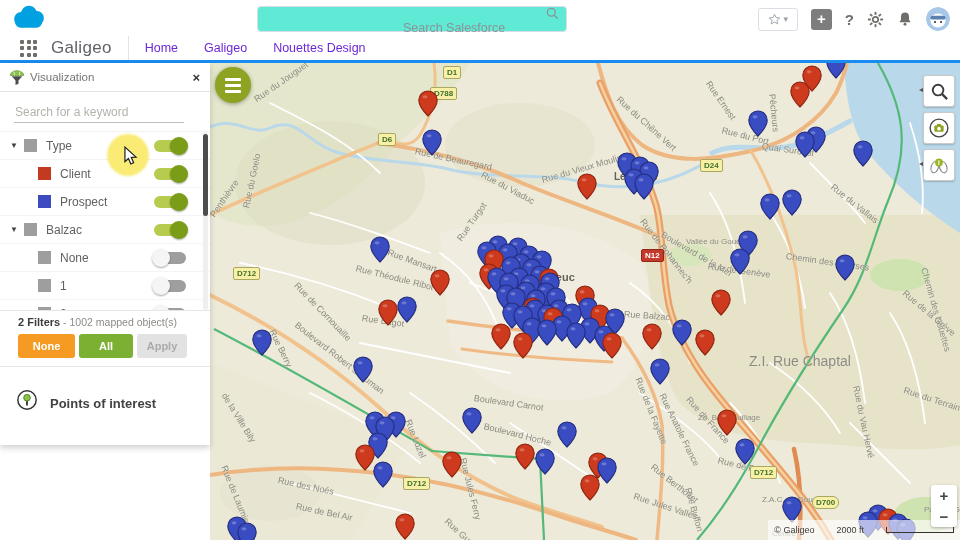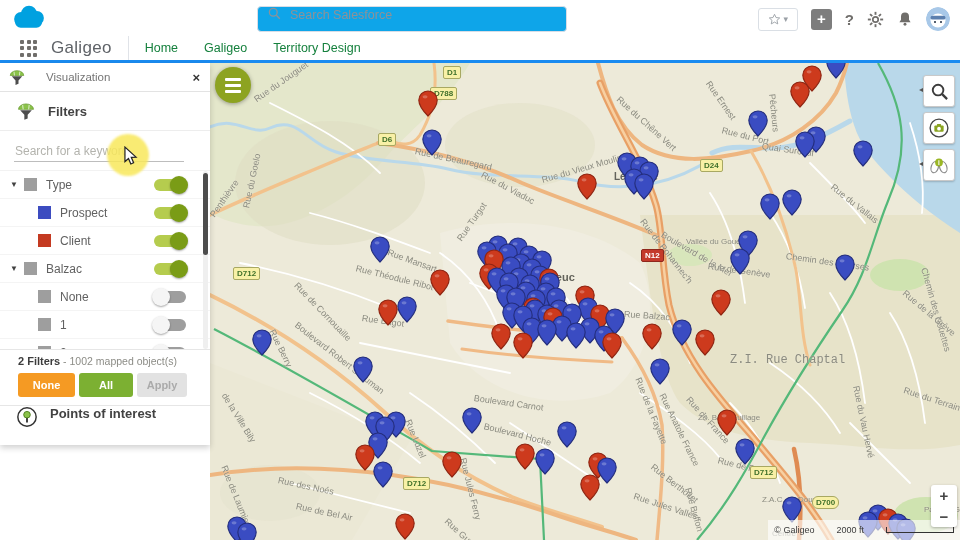--- a/index.html
+++ b/index.html
@@ -1,39 +1,39 @@
 <!DOCTYPE html>
 <html><head>
 <meta charset="utf-8">
 <style>
   html,body{margin:0;padding:0;background:#fff;font-family:"Liberation Sans",sans-serif;}
   #stage{position:relative;width:960px;height:540px;overflow:hidden;background:#fff;}
   
   .topbar{position:absolute;left:0;top:0;width:960px;height:36px;background:#fff;}
   .cloud-logo{position:absolute;left:8px;top:4px;width:42px;height:28px;}
-  .sf-search{position:absolute;left:257px;top:6px;width:308px;height:24px;border:1px solid #d8dde6;border-radius:4px;background:#0ea5e9;display:flex;align-items:flex-start;}
+  .sf-search{position:absolute;left:257px;top:6px;width:308px;height:24px;border:1px solid #d8dde6;border-radius:4px;background:#5eead4;display:flex;align-items:flex-end;flex-direction:column;}
   .sf-search svg{margin:0 7px 0 10px;flex:0 0 auto;}
   .sf-search input{border:none;outline:none;flex:1;font-size:12.5px;color:#444;font-family:"Liberation Sans",sans-serif;background:transparent;}
   .sf-search input::placeholder{color:#8e9297;}
   .top-icons{position:absolute;right:10px;top:7px;height:24px;display:flex;align-items:center;gap:13px;}
   .fav-box{width:38px;height:21px;border:1px solid #dadfe5;border-radius:3px;display:flex;align-items:center;justify-content:center;gap:3px;color:#9aa0a6;font-size:9px;}
   .plus-btn{width:21px;height:21px;background:#7d7d7d;border-radius:3px;color:#fff;font-size:15px;line-height:20px;text-align:center;font-weight:bold;}
   .help-q{color:#706e6b;font-size:15px;font-weight:bold;}
   .avatar{width:24px;height:24px;border-radius:50%;overflow:hidden;}
   
   .navbar{position:absolute;left:0;top:36px;width:960px;height:24px;background:#fff;border-bottom:3px solid #1a8bf0;display:flex;align-items:center;}
   .waffle{margin-left:20px;display:grid;grid-template-columns:repeat(3,4px);grid-gap:2.5px;}
   .waffle i{width:4px;height:4px;background:#706e6b;border-radius:1px;}
   .app-name{margin-left:14px;font-size:17px;color:#5f6368;letter-spacing:.3px;}
   .nav-tabs{margin-left:16px;padding-left:16px;border-left:1px solid #e0e3e8;display:flex;gap:26px;height:100%;align-items:center;}
-  .nav-tab{font-size:12.5px;color:#15803d;}
+  .nav-tab{font-size:12.5px;color:#6d28d9;}
   
   .sidebar{position:absolute;left:0;top:63px;width:210px;height:382px;background:#fff;box-shadow:0 3px 6px rgba(0,0,0,.18);z-index:30;}
   .sb-head{height:28px;display:flex;align-items:center;border-bottom:1px solid #e3e3e3;padding:0 8px;}
-  .sb-head .ttl{font-size:11.5px;color:#757575;margin-left:20px;flex:1;}
+  .sb-head .ttl{font-size:11.5px;color:#757575;margin-left:4px;flex:1;}
   .sb-close{color:#333;font-size:13px;font-weight:bold;padding:0 2px;}
   .sb-filters-head{height:38px;display:flex;align-items:center;padding:0 8px 0 16px;border-bottom:1px solid #ededed;}
   .sb-filters-head .ttl{font-size:13px;color:#424242;font-weight:bold;margin-left:12px;}
   .kw-wrap{padding:10px 14px 2px 14px;}
   .kw{width:168px;border:none;border-bottom:1px solid #bdbdbd;outline:none;font-size:12px;padding:3px 1px;color:#444;font-family:"Liberation Sans",sans-serif;background:transparent;}
   .kw::placeholder{color:#b3b3ad;}
   #filter-rows{position:relative;margin-top:6px;height:178px;overflow:hidden;border-top:1px solid #f2f2f2;}
   .frow{height:27px;display:flex;align-items:center;padding:0 14px 0 10px;border-bottom:1px solid #f4f4f4;}
   .frow .arr{width:14px;font-size:8px;color:#424242;}
   .frow .sw{width:13px;height:13px;margin-right:9px;flex:0 0 auto;}
@@ -49,21 +49,21 @@
   .sb-scroll{position:absolute;right:2px;top:0;width:5px;height:178px;background:#efefef;border-radius:3px;}
   .sb-thumb{position:absolute;right:0;top:2px;width:5px;height:82px;background:#4d4d4d;border-radius:3px;}
   .sb-footer{border-top:1px solid #e6e6e6;padding:5px 0 8px 18px;}
   .sum{font-size:10.5px;color:#8c8c86;}
   .sum b{color:#3c3c3c;font-size:11px;}
   .btn-row{display:flex;gap:4px;margin-top:6px;}
   .fbtn{height:24px;border:none;border-radius:3px;font-size:11px;font-weight:bold;color:#fff;font-family:"Liberation Sans",sans-serif;}
   .fbtn.none{width:57px;background:#f59a23;}
   .fbtn.all{width:54px;background:#7cb032;}
   .fbtn.apply{width:50px;background:#e2e2e2;color:#aaa;}
-  .sb-poi{border-top:1px solid #e6e6e6;height:44px;display:flex;align-items:flex-start;padding-left:16px;}
+  .sb-poi{border-top:1px solid #e6e6e6;height:44px;display:flex;align-items:flex-end;padding-left:16px;}
   .sb-poi .ttl{font-size:13px;color:#424242;font-weight:bold;margin-left:12px;}
   
   .map{position:absolute;left:210px;top:63px;width:750px;height:477px;background:#edead9;overflow:hidden;}
   #mapsvg{position:absolute;left:0;top:0;}
   .mlab{position:absolute;font-size:9px;color:#8b8b80;white-space:nowrap;transform-origin:left center;z-index:3;text-shadow:0 0 2px #edead9;}
   .mlab.city{color:#63635c;font-weight:bold;}
   .shield{position:absolute;z-index:3;font-size:8px;font-weight:bold;padding:0 3px;line-height:11px;border-radius:2px;background:#f8f0a6;border:1px solid #a8a862;color:#3f702a;}
   .shield.r{background:#c43a2b;border-color:#8f271c;color:#fff;}
   .pin{position:absolute;width:20px;height:27px;margin-left:-10px;margin-top:-13px;z-index:5;}
   .burger{position:absolute;left:5px;top:4px;width:36px;height:36px;border-radius:50%;background:#8da321;box-shadow:0 1px 4px rgba(0,0,0,.35);display:flex;flex-direction:column;justify-content:center;align-items:center;gap:3px;z-index:10;}
@@ -147,21 +147,21 @@
         <i></i>
         <i></i>
         <i></i>
         <i></i>
         <i></i>
     </div>
     <div class="app-name">Galigeo</div>
     <div class="nav-tabs">
       <div class="nav-tab">Home</div>
       <div class="nav-tab">Galigeo</div>
-      <div class="nav-tab">Territory Design</div>
+      <div class="nav-tab">Nouettes Design</div>
     </div>
   </div>
 
   <div class="map">
     <svg id="mapsvg" width="750" height="477" viewBox="0 0 750 477">
         <path d="M0,0 H260 C235,42 205,62 178,92 C148,128 115,150 78,160 C48,168 18,160 0,150 Z" fill="#e4e7cb"></path>
         <path d="M430,152 H750 V382 C700,392 648,382 600,380 C548,378 500,370 470,340 C448,310 440,232 430,152 Z" fill="#e7e3c9"></path>
         <path d="M702,28 H750 V142 C728,122 714,100 704,78 Z" fill="#dce8c6"></path>
         <path d="M0,300 L200,378 L142,477 H0 Z" fill="#ebe8d5"></path>
         <path d="M230,170 C300,150 380,160 430,200 C450,240 440,300 400,330 C340,350 270,330 240,280 Z" fill="#f0ede0"></path>
@@ -245,21 +245,21 @@
         <div class="mlab" style="left: 476px; top: 174px; transform: rotate(0deg); font-size: 8px;">Vallée du Gouédic</div>
         <div class="mlab" style="left: 498px; top: 198px; transform: rotate(8deg);">Rue de Genève</div>
         <div class="mlab" style="left: 576px; top: 188px; transform: rotate(8deg);">Chemin des Courses</div>
         <div class="mlab" style="left: 622px; top: 118px; transform: rotate(38deg);">Rue du Vallais</div>
         <div class="mlab" style="left: 714px; top: 200px; transform: rotate(74deg);">Chemin des Nouettes</div>
         <div class="mlab" style="left: 694px; top: 224px; transform: rotate(40deg);">Rue de la Grève</div>
         <div class="mlab" style="left: 414px; top: 246px; transform: rotate(4deg);">Rue Balzac</div>
         <div class="mlab" style="left: 428px; top: 310px; transform: rotate(68deg);">Rue de la Fayette</div>
         <div class="mlab" style="left: 452px; top: 326px; transform: rotate(64deg);">Rue Anatole France</div>
         <div class="mlab" style="left: 478px; top: 330px; transform: rotate(48deg);">Rue de France</div>
-        <div class="mlab" style="left: 520px; top: 290px; transform: rotate(0deg); font-size: 12px; font-family: Liberation Mono, monospace;">Z.I. Rue Chaptal</div>
+        <div class="mlab" style="left: 539px; top: 290px; transform: rotate(0deg); font-size: 14px;">Z.I. Rue Chaptal</div>
         <div class="mlab" style="left: 488px; top: 350px; transform: rotate(0deg); font-size: 8px;">Z.I. Beaufeuillage</div>
         <div class="mlab" style="left: 508px; top: 392px; transform: rotate(14deg);">Rue de Paris</div>
         <div class="mlab" style="left: 442px; top: 398px; transform: rotate(38deg);">Rue Berthollet</div>
         <div class="mlab" style="left: 478px; top: 420px; transform: rotate(74deg);">Rue Buffon</div>
         <div class="mlab" style="left: 424px; top: 428px; transform: rotate(18deg);">Rue Jules Vallès</div>
         <div class="mlab" style="left: 552px; top: 432px; transform: rotate(0deg); font-size: 8px;">Z.A.C. du Douvenant</div>
         <div class="mlab" style="left: 562px; top: 466px; transform: rotate(0deg); font-size: 8px;">Centre</div>
         <div class="mlab" style="left: 714px; top: 442px; transform: rotate(0deg); font-size: 8px;">Parc du Grand Pré</div>
         <div class="mlab" style="left: 694px; top: 322px; transform: rotate(18deg);">Rue du Terrain</div>
         <div class="mlab" style="left: 646px; top: 318px; transform: rotate(78deg);">Rue du Vau Hervé</div>
@@ -728,52 +728,44 @@
   <div class="sidebar">
     <div class="sb-head">
       <svg width="18" height="18" viewBox="0 0 24 24">
         <path d="M3 10 A9 6.5 0 0 1 21 10 Z" fill="#8bc34a" stroke="#5a8f1f" stroke-width="0.8"></path>
         <path d="M8 4.8 L8.6 10 M15.8 4.8 L15.2 10" stroke="#fff" stroke-width="0.9" fill="none"></path>
         <path d="M5 11 L19 11 L14 16.5 L14 21 L10 22.5 L10 16.5 Z" fill="#4d4d4d"></path>
       </svg>
       <span class="ttl">Visualization</span>
       <span class="sb-close">×</span>
     </div>
-    <div class="sb-filters-head">
-      <svg width="20" height="20" viewBox="0 0 24 24">
-        <path d="M3 10 A9 6.5 0 0 1 21 10 Z" fill="#8bc34a" stroke="#5a8f1f" stroke-width="0.8"></path>
-        <path d="M8 4.8 L8.6 10 M15.8 4.8 L15.2 10" stroke="#fff" stroke-width="0.9" fill="none"></path>
-        <path d="M5 11 L19 11 L14 16.5 L14 21 L10 22.5 L10 16.5 Z" fill="#4d4d4d"></path>
-      </svg>
-      <span class="ttl">Filters</span>
-    </div>
     <div class="kw-wrap">
       <input class="kw" placeholder="Search for a keyword" style="">
     </div>
     <div id="filter-rows">
       <div class="frow">
           <span class="arr">▼</span>
           <span class="sw" style="background:#9e9e9e"></span>
           <span class="lbl">Type</span>
           <div class="tog on">
             <div class="knob"></div>
           </div>
         </div>
         <div class="frow ind">
           <span class="arr">▼</span>
-          <span class="sw" style="background:#3c4cc0"></span>
-          <span class="lbl">Prospect</span>
+          <span class="sw" style="background:#c43a21"></span>
+          <span class="lbl">Client</span>
           <div class="tog on">
             <div class="knob"></div>
           </div>
         </div>
         <div class="frow ind">
           <span class="arr">▼</span>
-          <span class="sw" style="background:#c43a21"></span>
-          <span class="lbl">Client</span>
+          <span class="sw" style="background:#3c4cc0"></span>
+          <span class="lbl">Prospect</span>
           <div class="tog on">
             <div class="knob"></div>
           </div>
         </div>
         <div class="frow">
           <span class="arr">▼</span>
           <span class="sw" style="background:#9e9e9e"></span>
           <span class="lbl">Balzac</span>
           <div class="tog on">
             <div class="knob"></div>

